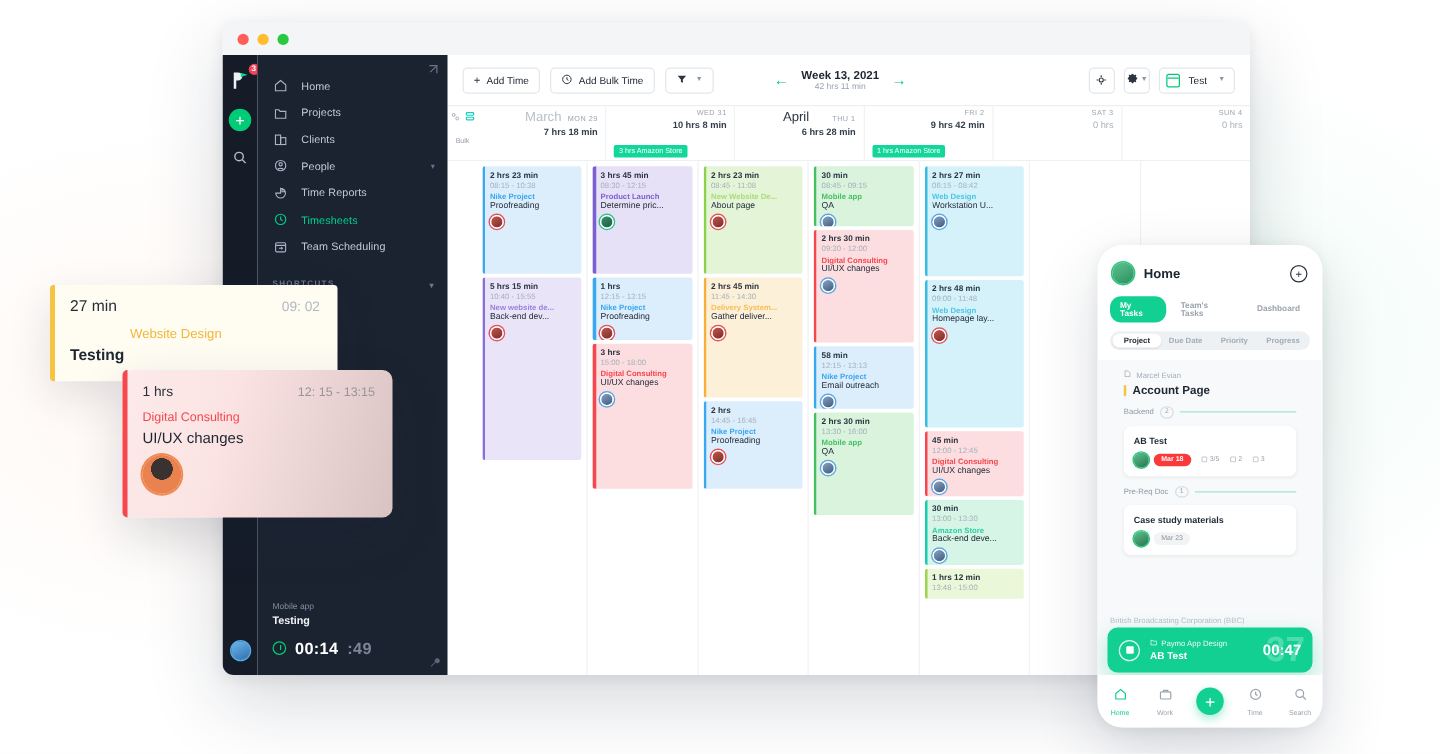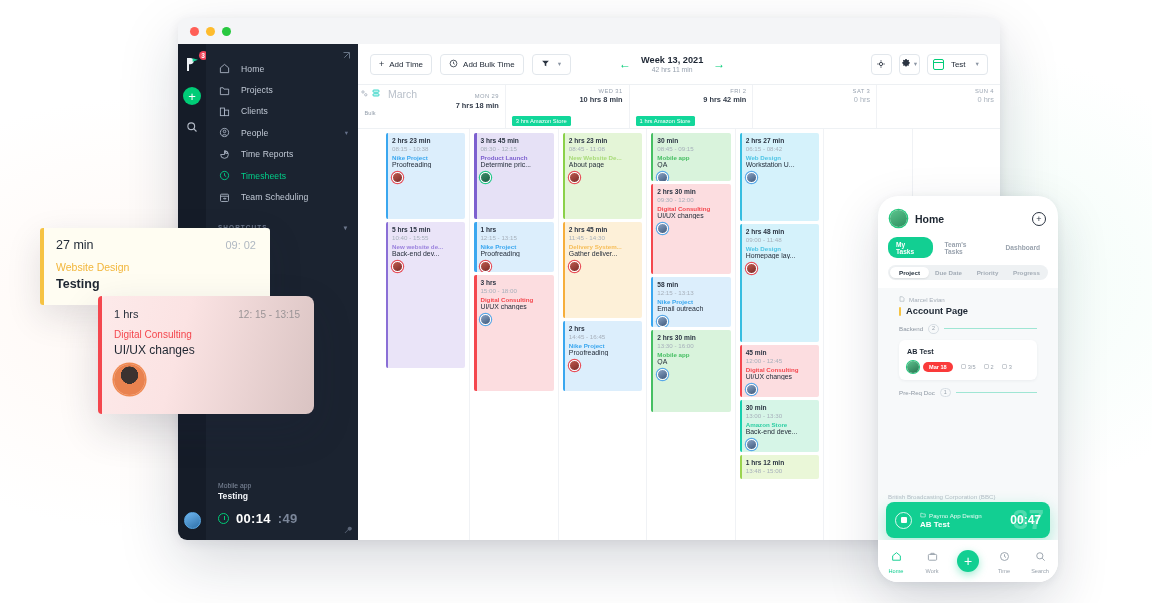--- a/index.html
+++ b/index.html
@@ -80,21 +80,21 @@
   
   .gridhead { display: flex; border-bottom: 1px solid #eef1f4; }
   .bulkcol { width: 24px; flex: 0 0 24px; display: flex; flex-direction: column; align-items: center; padding-top: 4px; }
   .bulkicons { display: flex; gap: 4px; align-items: center; }
   .bulkicons .b1 { color: #9aa4b1; font-size: 7px; }
   .bulkicons .b2 { color: #17cfbe; font-size: 8px; }
   .bulklabel { font-size: 5.6px; color: #96a0ad; margin-top: 11px; }
   .dayhdrs { flex: 1; display: flex; }
   .dayhdr { flex: 1; border-left: 1px solid #f0f2f5; padding: 3px 6px 0; min-width: 0; }
   .dayhdr:first-child { border-left: none; }
-  .dhtop { display: flex; align-items: baseline; justify-content: space-between; }
+  .dhtop { display: flex; align-items: baseline; justify-content: space-between; margin-left: 32px; }
   .monthlbl { font-size: 10.5px; color: #b9c0ca; font-weight: 500; }
   .monthlbl.cur { color: #2c3542; }
   .daylbl { font-size: 5.8px; color: #9aa4b1; letter-spacing: .4px; text-align: right; flex: 1; }
   .dayhrs { font-size: 7.4px; color: #343d4b; font-weight: 600; text-align: right; margin-top: 1px; }
   .dayhrs.zero { color: #a9b2bd; font-weight: 400; }
   .bulkrow { height: 13px; margin-top: 5px; }
   .bulkbadge { background: #12d79a; color: #fff; font-size: 5.8px; height: 10px; display: inline-flex; align-items: center; padding: 0 4px; border-radius: 1.5px; white-space: nowrap; }
 
   
   .gridbody { flex: 1; display: flex; background: #fafbfc; overflow: hidden; }
@@ -113,21 +113,21 @@
   .av-f2 { background: linear-gradient(150deg,#3b8f6a,#1d5d45); box-shadow: 0 0 0 1.2px #27c98a; }
   .av-m1 { background: linear-gradient(150deg,#8aa3c4,#3f5a7d); box-shadow: 0 0 0 1.2px #59a8e8; }
 
   
   .float-a { position: absolute; left: 40px; top: 228px; width: 230px; background: #fffdf2; border-radius: 3px;
     box-shadow: 0 12px 34px rgba(30,40,60,.13); padding: 10px 14px 14px 16px; }
   .float-a:before { content: ""; position: absolute; left: 0; top: 0; bottom: 0; width: 4px; background: #f6c343; border-radius: 3px 0 0 3px; }
   .fa-row { display: flex; justify-content: space-between; align-items: baseline; }
   .fa-dur { font-size: 12.5px; color: #242d3a; }
   .fa-time { font-size: 11px; color: #b0b8c2; }
-  .fa-proj { font-size: 10.5px; color: #f2b63b; margin-top: 9px; font-weight: 500; }
+  .fa-proj { font-size: 10.5px; color: #f2b63b; margin-top: 9px; font-weight: 500; margin-left: 48px; }
   .fa-task { font-size: 12.5px; color: #1e2631; margin-top: 4px; font-weight: 600; }
 
   .float-b { position: absolute; left: 98px; top: 296px; width: 216px; height: 118px; border-radius: 8px;
     background: linear-gradient(105deg, #fdeaea 0%, #fbe3e3 38%, #d9c3c2 100%);
     box-shadow: 0 16px 40px rgba(30,40,60,.16); padding: 12px 14px 0 16px; }
   .float-b:before { content: ""; position: absolute; left: 0; top: 0; bottom: 0; width: 4px; background: #f4474e; border-radius: 8px 0 0 8px; }
   .fb-row { display: flex; justify-content: space-between; align-items: baseline; }
   .fb-dur { font-size: 11px; color: #29313d; }
   .fb-time { font-size: 10px; color: #9a9496; }
   .fb-proj { font-size: 10px; color: #f4474e; margin-top: 9px; font-weight: 500; }
@@ -395,20 +395,28 @@
               <div class="dayhdr">
                 <div class="dhtop">
                   <span class="monthlbl"></span>
                   <span class="daylbl">WED 31</span>
                 </div>
                 <div class="dayhrs">10 hrs 8 min</div>
                 <div class="bulkrow"><span class="bulkbadge">3 hrs Amazon Store</span></div>
               </div>
               <div class="dayhdr">
                 <div class="dhtop">
+                  <span class="monthlbl cur">April</span>
+                  <span class="daylbl">THU 1</span>
+                </div>
+                <div class="dayhrs">6 hrs 28 min</div>
+                <div class="bulkrow"></div>
+              </div>
+              <div class="dayhdr">
+                <div class="dhtop">
                   <span class="monthlbl"></span>
                   <span class="daylbl">FRI 2</span>
                 </div>
                 <div class="dayhrs">9 hrs 42 min</div>
                 <div class="bulkrow"><span class="bulkbadge">1 hrs Amazon Store</span></div>
               </div>
               <div class="dayhdr">
                 <div class="dhtop">
                   <span class="monthlbl"></span>
                   <span class="daylbl">SAT 3</span>
@@ -652,20 +660,27 @@
               <span class="ph-meta"><svg width="5" height="5" viewBox="0 0 10 10" fill="none" stroke="currentColor" stroke-width="1.1">
                   <rect x="1" y="1" width="8" height="8" rx="1.5"></rect>
                 </svg>3</span>
             </div>
           </div>
           <div class="ph-secrow">
             <span class="ph-seclbl">Pre-Req Doc</span>
             <span class="ph-cnt">1</span>
             <span class="ph-secline"></span>
           </div>
+          <div class="ph-card">
+            <div class="ph-ctitle">Case study materials</div>
+            <div class="ph-crow">
+              <span class="ph-ca"></span>
+              <span class="ph-date plain">Mar 23</span>
+            </div>
+          </div>
         </div>
       <div class="ph-faded">British Broadcasting Corporation (BBC)</div>
     </div>
 
     <div class="ph-timer">
       <span class="ph-ghost">37</span>
       <span class="ph-stop">
           <i></i>
         </span>
       <span>

